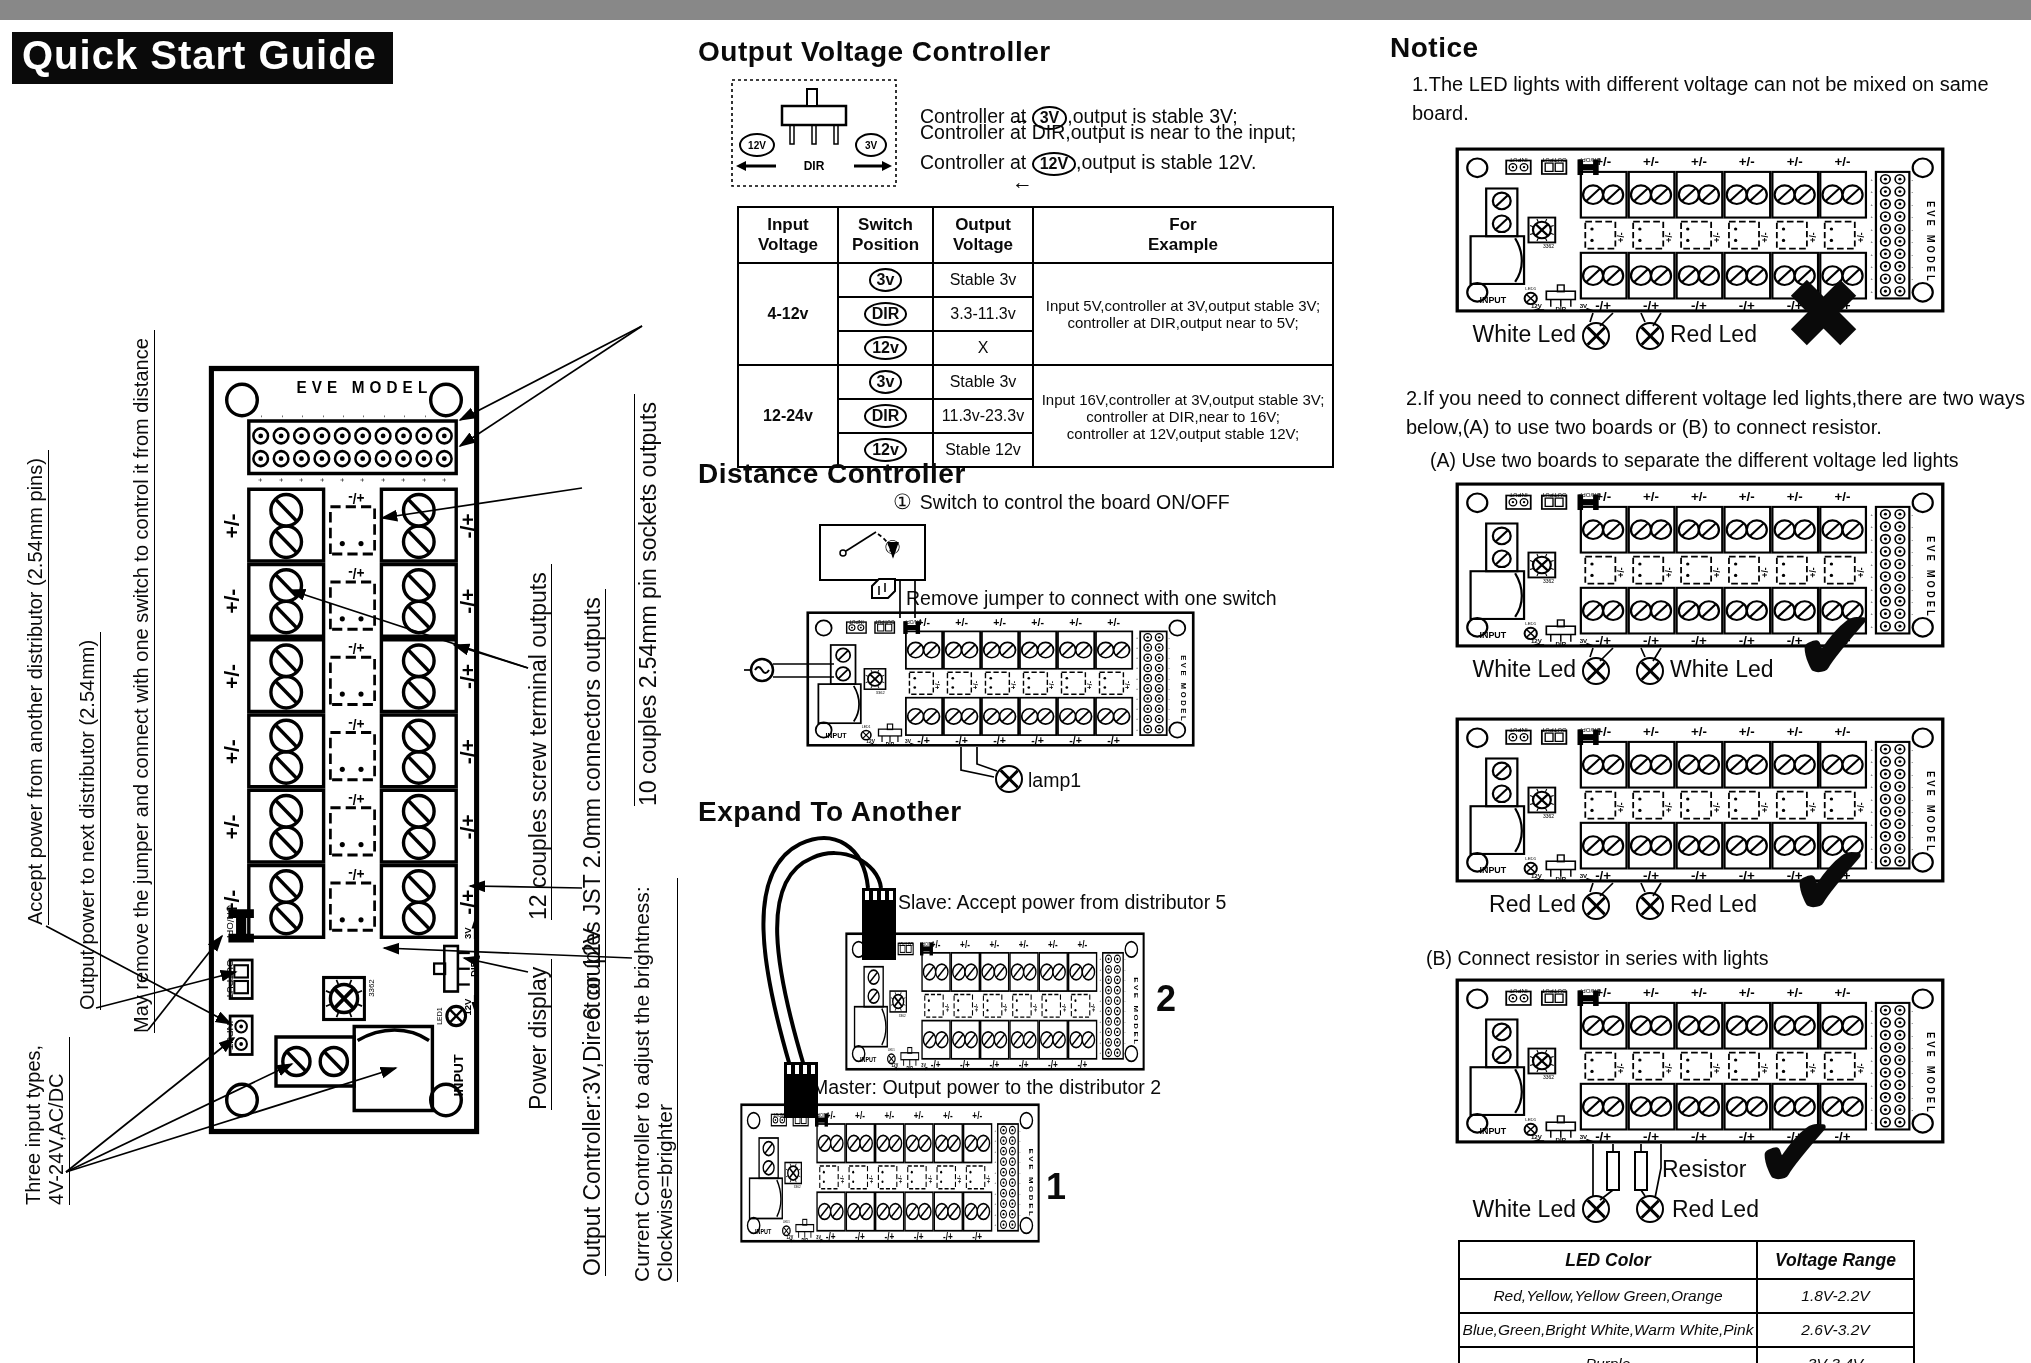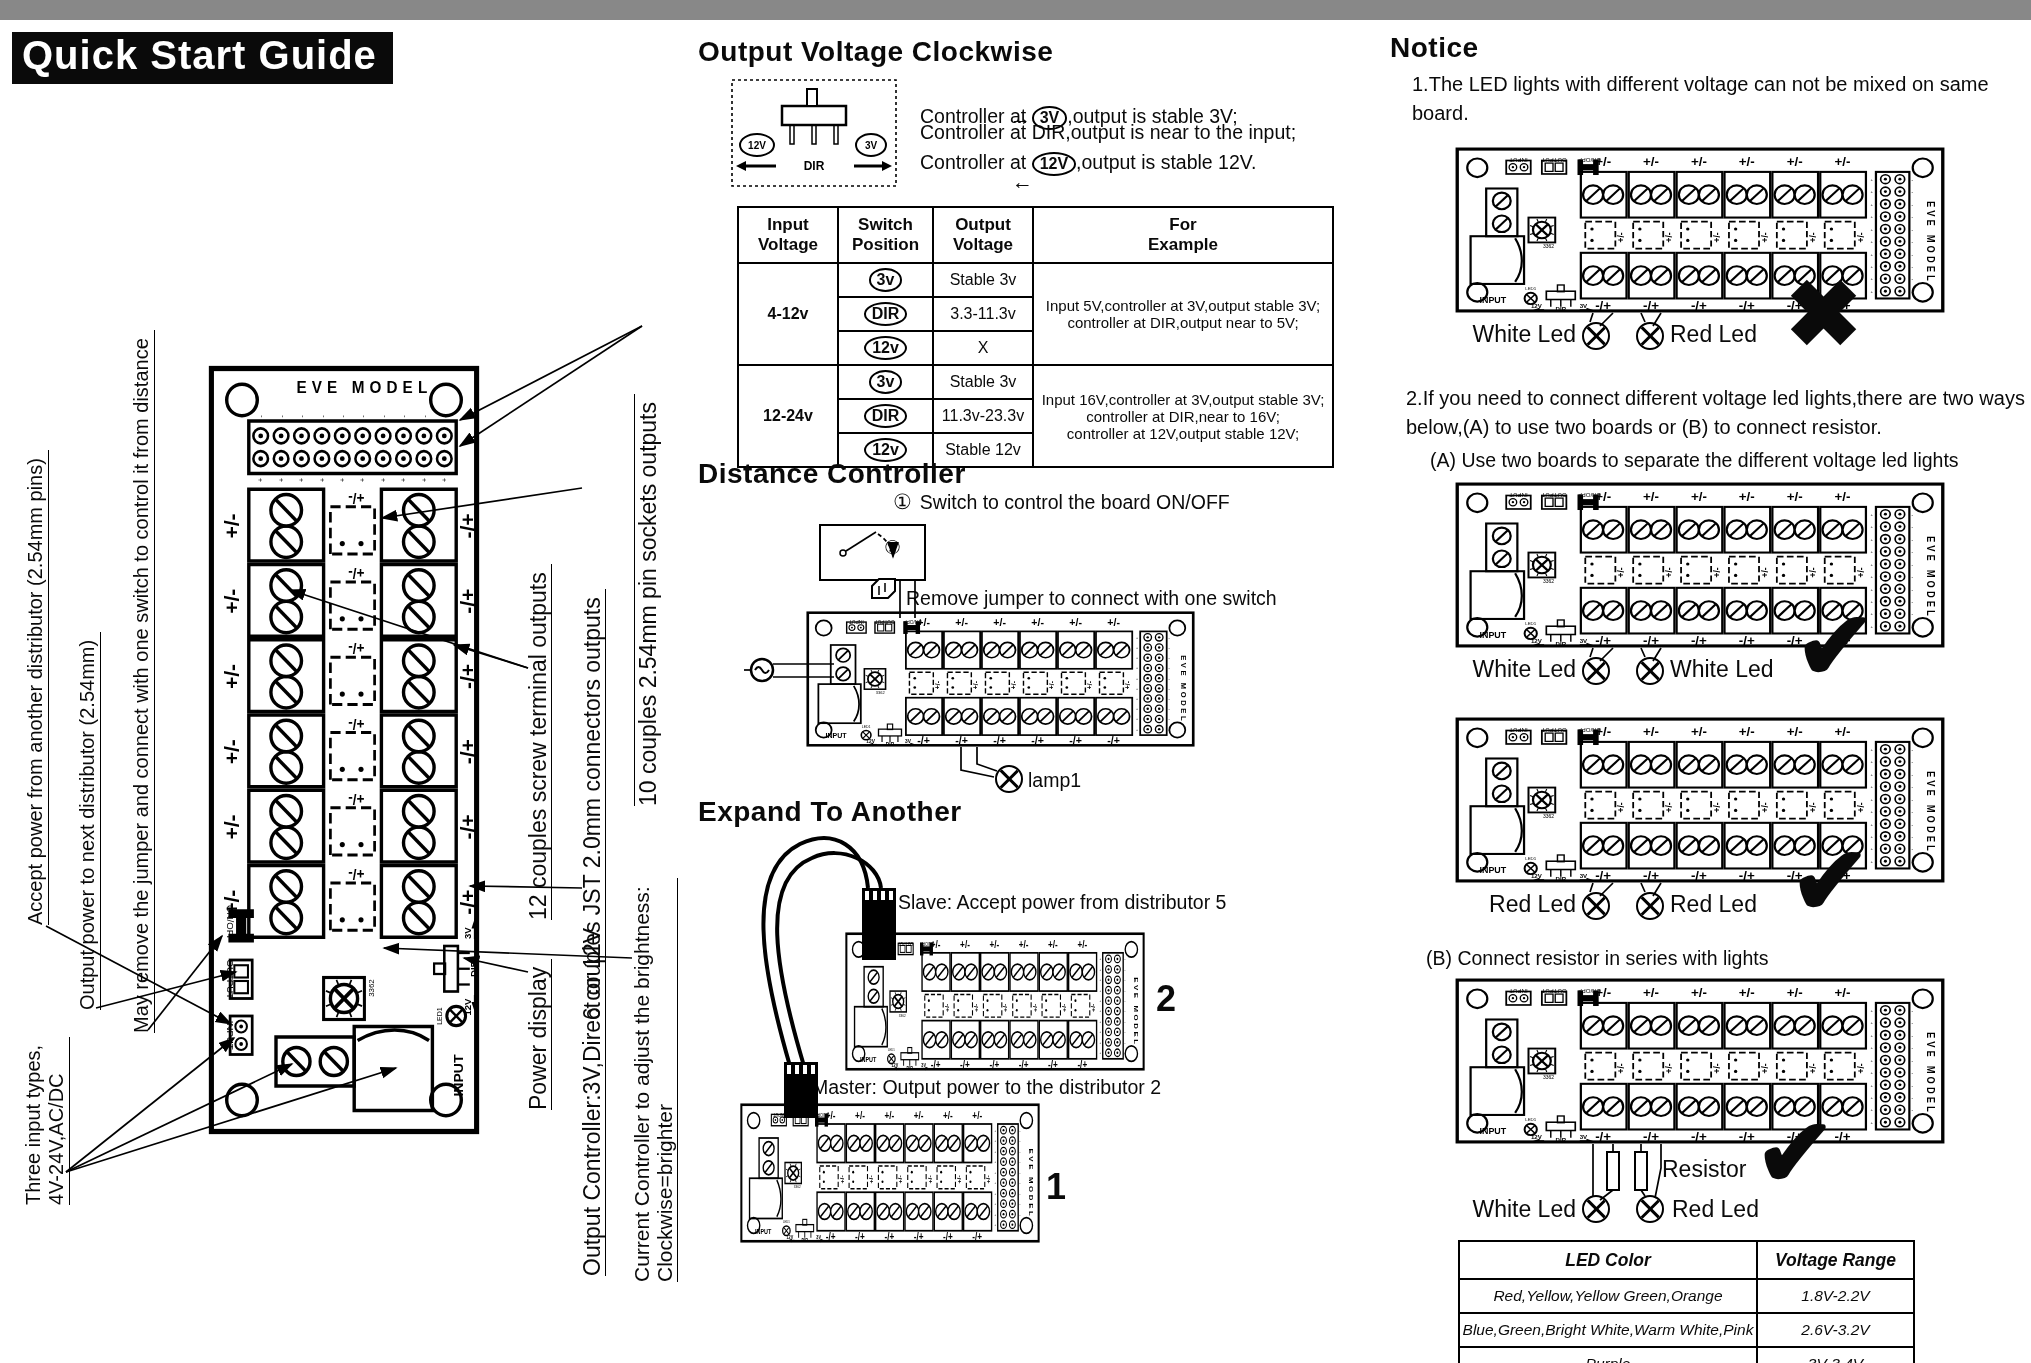--- a/index.html
+++ b/index.html
@@ -284,21 +284,21 @@
           <circle cx="386.5" cy="139" r="1.4" fill="#000"></circle>
           <circle cx="399.5" cy="139" r="4.3" fill="none" stroke="#000" stroke-width="1.5"></circle>
           <circle cx="399.5" cy="139" r="1.4" fill="#000"></circle>
           <text x="375.5" y="140.6" text-anchor="end" font-size="4">+</text>
           <text x="410" y="140.6" font-size="4">-</text>
           <text transform="translate(424,52) rotate(90)" font-size="9" font-weight="bold" letter-spacing="3">EVE MODEL</text>
         </g>
       </svg>
     </div>
 
-  <div class="h1" style="left:698px;top:16px;">Output Voltage Clockwise</div>
+  <div class="h1" style="left:698px;top:16px;">Output Voltage Controller</div>
 
   <div class="abs" style="left:730px;top:58px;">
     <svg width="168" height="110" viewBox="0 0 168 110">
       <rect x="2" y="2" width="164" height="106" fill="none" stroke="#000" stroke-width="1.6" stroke-dasharray="3 3"></rect>
       <rect x="52" y="28" width="64" height="19" fill="none" stroke="#000" stroke-width="2.5"></rect>
       <rect x="77" y="11" width="10" height="17" fill="#fff" stroke="#000" stroke-width="2"></rect>
       <rect x="60" y="47" width="4" height="19" fill="none" stroke="#000" stroke-width="1.5"></rect>
       <rect x="82" y="47" width="4" height="19" fill="none" stroke="#000" stroke-width="1.5"></rect>
       <rect x="104" y="47" width="4" height="19" fill="none" stroke="#000" stroke-width="1.5"></rect>
       <ellipse cx="27" cy="67" rx="17" ry="11" fill="none" stroke="#000" stroke-width="2"></ellipse>

